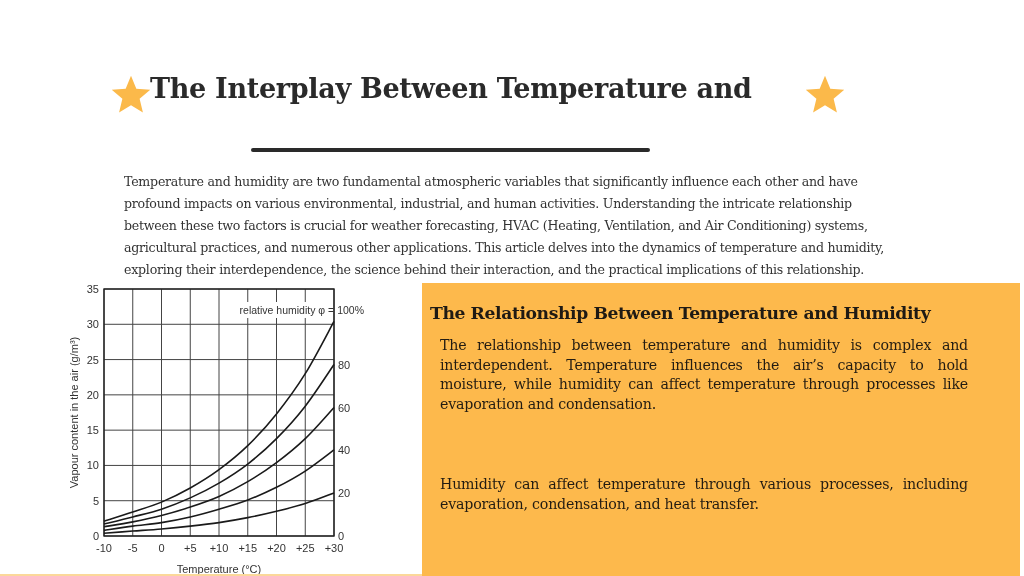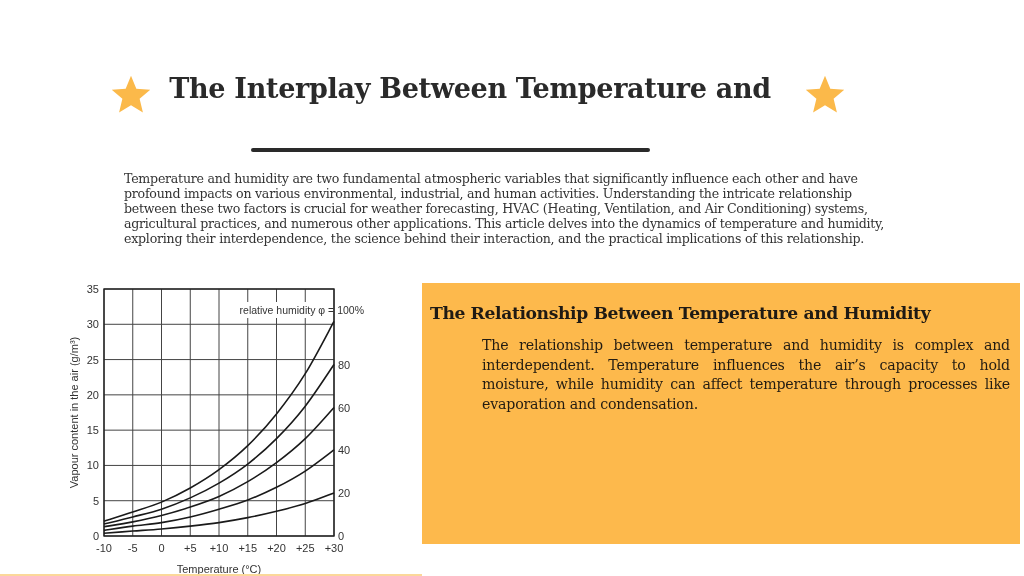--- a/index.html
+++ b/index.html
@@ -6,42 +6,42 @@
   body {
     width: 1024px; height: 576px; position: relative; overflow: hidden;
     background: #ffffff;
     font-family: "DejaVu Serif", serif;
     color: #2b2b2b;
   }
   .star { position: absolute; width: 44px; height: 44px; }
   .star svg { width: 100%; height: 100%; display: block; }
   .title {
     position: absolute; left: 150px; top: 74px; width: 640px;
-    text-align: center;
+    text-align: left;
     font-family: "DejaVu Serif", serif; font-weight: bold;
     font-size: 27px; line-height: 30px; color: #2a2a2a;
     letter-spacing: -0.3px;
   }
   .title-rule {
     position: absolute; left: 251px; top: 148px; width: 399px; height: 4px;
     background: #2a2a2a; border-radius: 2px;
   }
   .intro {
     position: absolute; left: 124px; top: 171px; width: 780px;
-    font-family: "DejaVu Serif", serif; font-size: 12.6px; line-height: 15px;
+    font-family: "DejaVu Serif", serif; font-size: 12.6px; line-height: 22px;
     color: #333;
     letter-spacing: -0.25px;
   }
   .chart-wrap {
     position: absolute; left: 0; top: 283px; width: 422px; height: 293px;
     background: #ffffff;
   }
   .chart-wrap svg { display: block; }
   .panel {
-    position: absolute; left: 422px; top: 283px; width: 598px; height: 261px;
+    position: absolute; left: 422px; top: 283px; width: 598px; height: 293px;
     background: #fdb94c;
   }
   .panel-bottom-line {
     position: absolute; left: 0; top: 574px; width: 422px; height: 2px;
     background: #fbd89a;
   }
   .h2 {
     position: absolute; left: 8px;
     font-family: "DejaVu Serif", serif; font-weight: bold;
     font-size: 17.2px; line-height: 20px; color: #1f1a14;
@@ -124,14 +124,15 @@
       <text x="338" y="213.95142857142858" font-size="11" font-family="&quot;Liberation Sans&quot;, sans-serif" fill="#333">20</text>
       <text x="338" y="257" font-size="11" font-family="&quot;Liberation Sans&quot;, sans-serif" fill="#333">0</text>
       <rect x="221" y="19" width="110" height="16" fill="#fff"></rect>
       <text x="364" y="31" text-anchor="end" font-size="10.5" font-family="&quot;Liberation Sans&quot;, sans-serif" fill="#333">relative humidity φ = 100%</text>
     </svg>
 </div>
 <div class="panel-bottom-line"></div>
 
 <div class="panel">
   <div class="h2" style="top:20px;">The Relationship Between Temperature and Humidity</div>
-  <div class="p" style="top:53px;margin-left:42px;">The relationship between temperature and humidity is complex and interdependent. Temperature influences the air’s capacity to hold moisture, while humidity can affect temperature through processes like evaporation and condensation.</div>
+  <div class="p" style="top:53px;">The relationship between temperature and humidity is complex and interdependent. Temperature influences the air’s capacity to hold moisture, while humidity can affect temperature through processes like evaporation and condensation.</div>
+  <div class="p" style="top:192px;">Humidity can affect temperature through various processes, including evaporation, condensation, and heat transfer.</div>
 </div>
 
 </body></html>

